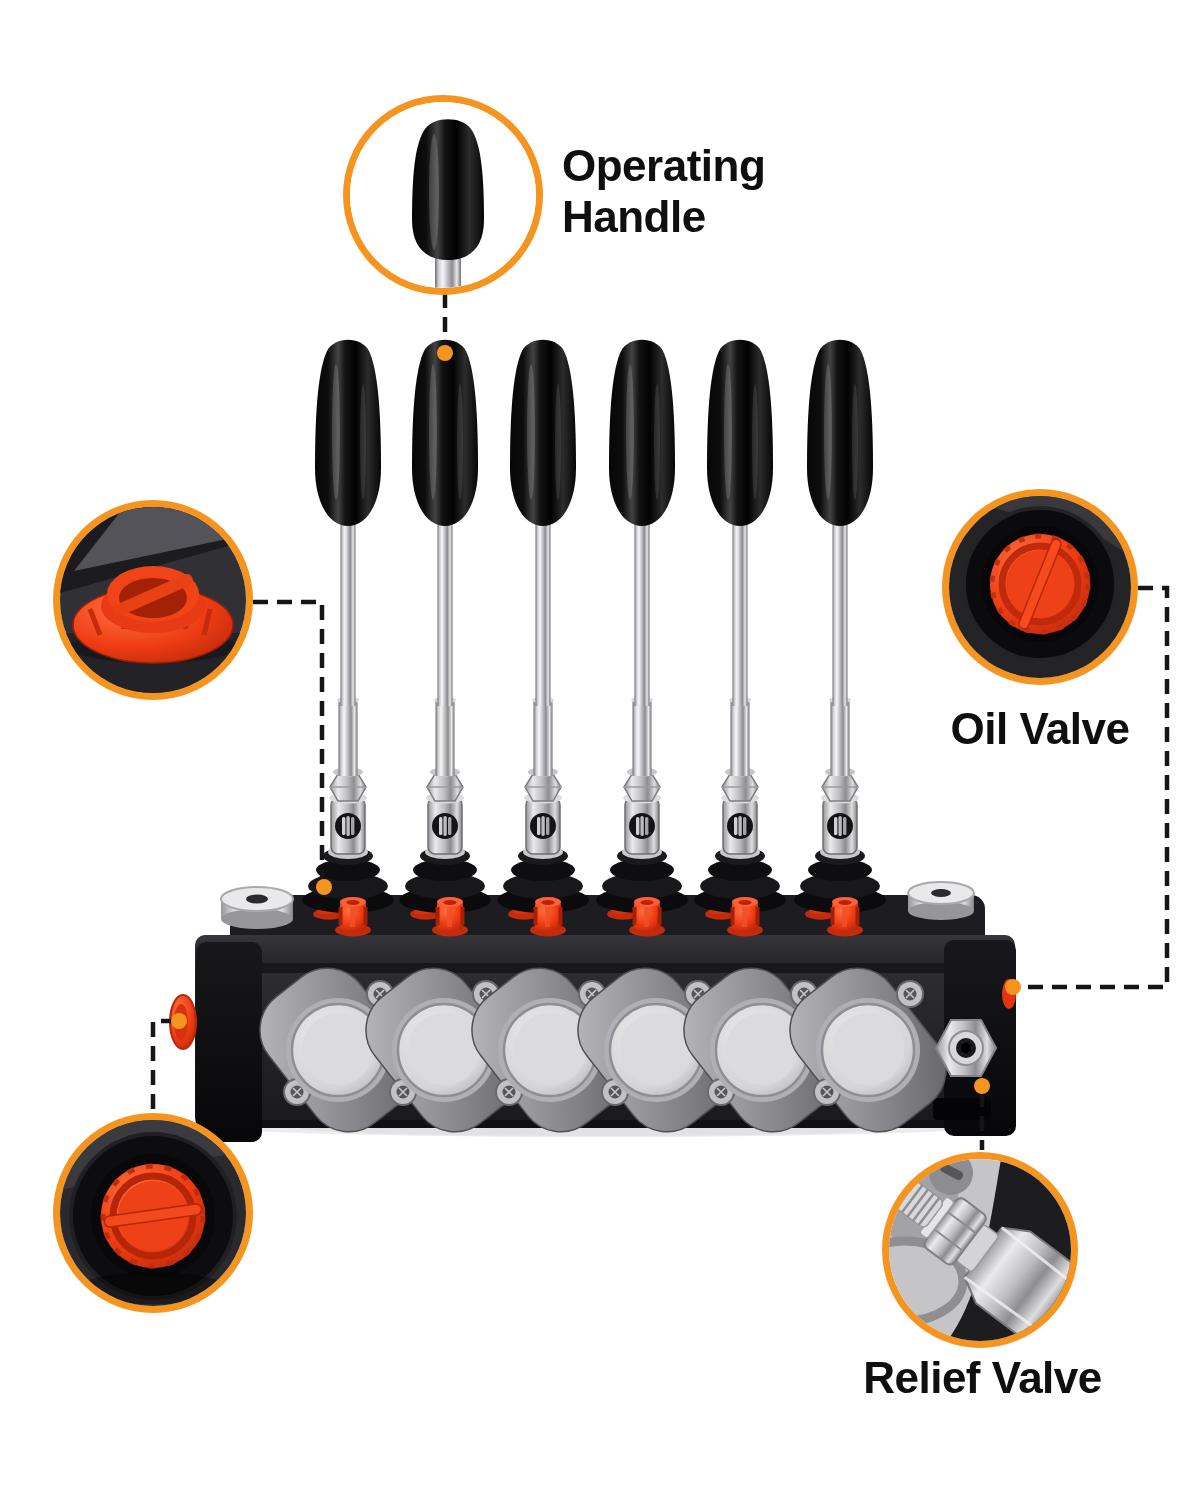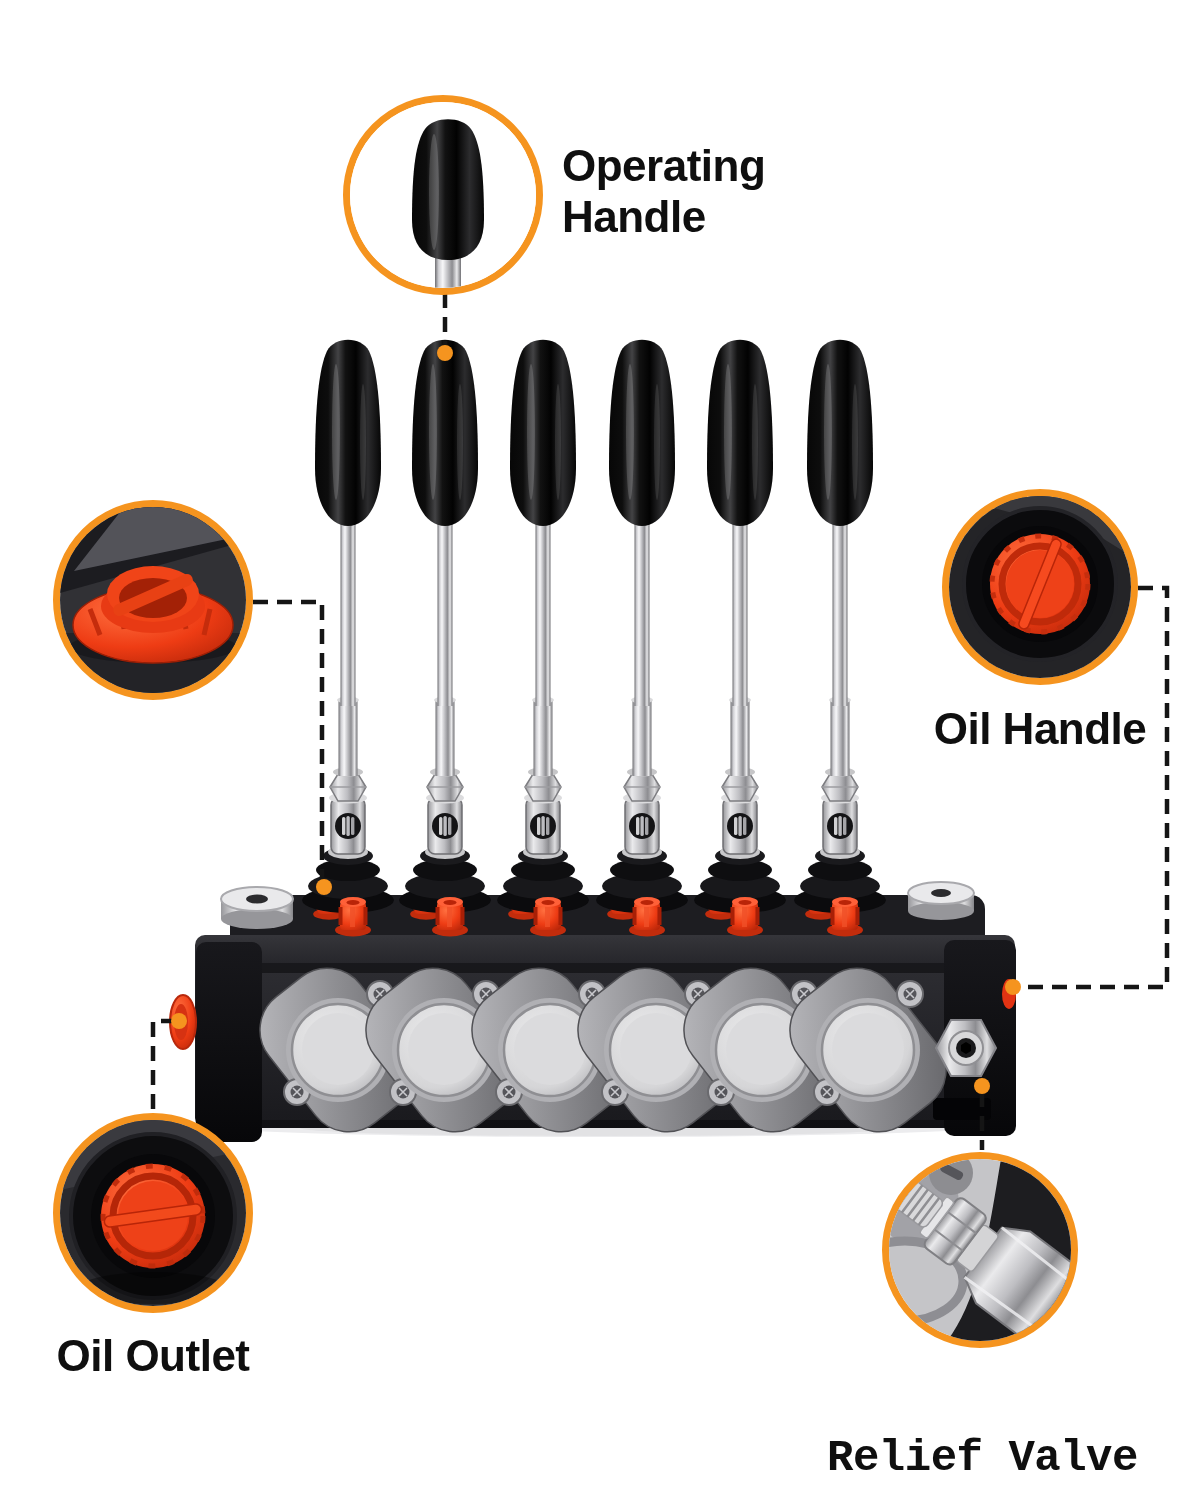--- a/index.html
+++ b/index.html
@@ -278,19 +278,18 @@
         <ellipse cx="-15" cy="91" rx="10" ry="17" fill="#efeff1" stroke="#a0a0a4" stroke-width="1.5"></ellipse>
         <ellipse cx="-15" cy="91" rx="6" ry="10" fill="#2a2a2d"></ellipse>
         <polygon points="-15,83 -10,87 -10,95 -15,99 -20,95 -20,87" fill="#0c0c0e"></polygon>
       </g>
     </svg>
   </div>
 
   <div class="co-label" style="left:562px;top:140px;width:255px;">Operating Handle</div>
 
 
-  <div class="co-label center" style="left:915px;top:703px;width:250px;">Oil Handle</div>
-
-  <div class="co-label center" style="left:18px;top:1330px;width:270px;">Oil Outlet</div>
-
-  <div class="co-label center" style="left:825px;top:1433px;width:315px;font-family:Liberation Mono, monospace;">Relief Valve</div>
+  <div class="co-label center" style="left:915px;top:703px;width:250px;">Oil Valve</div>
+
+
+  <div class="co-label center" style="left:825px;top:1352px;width:315px;">Relief Valve</div>
 
 </div>
 
 </body></html>

